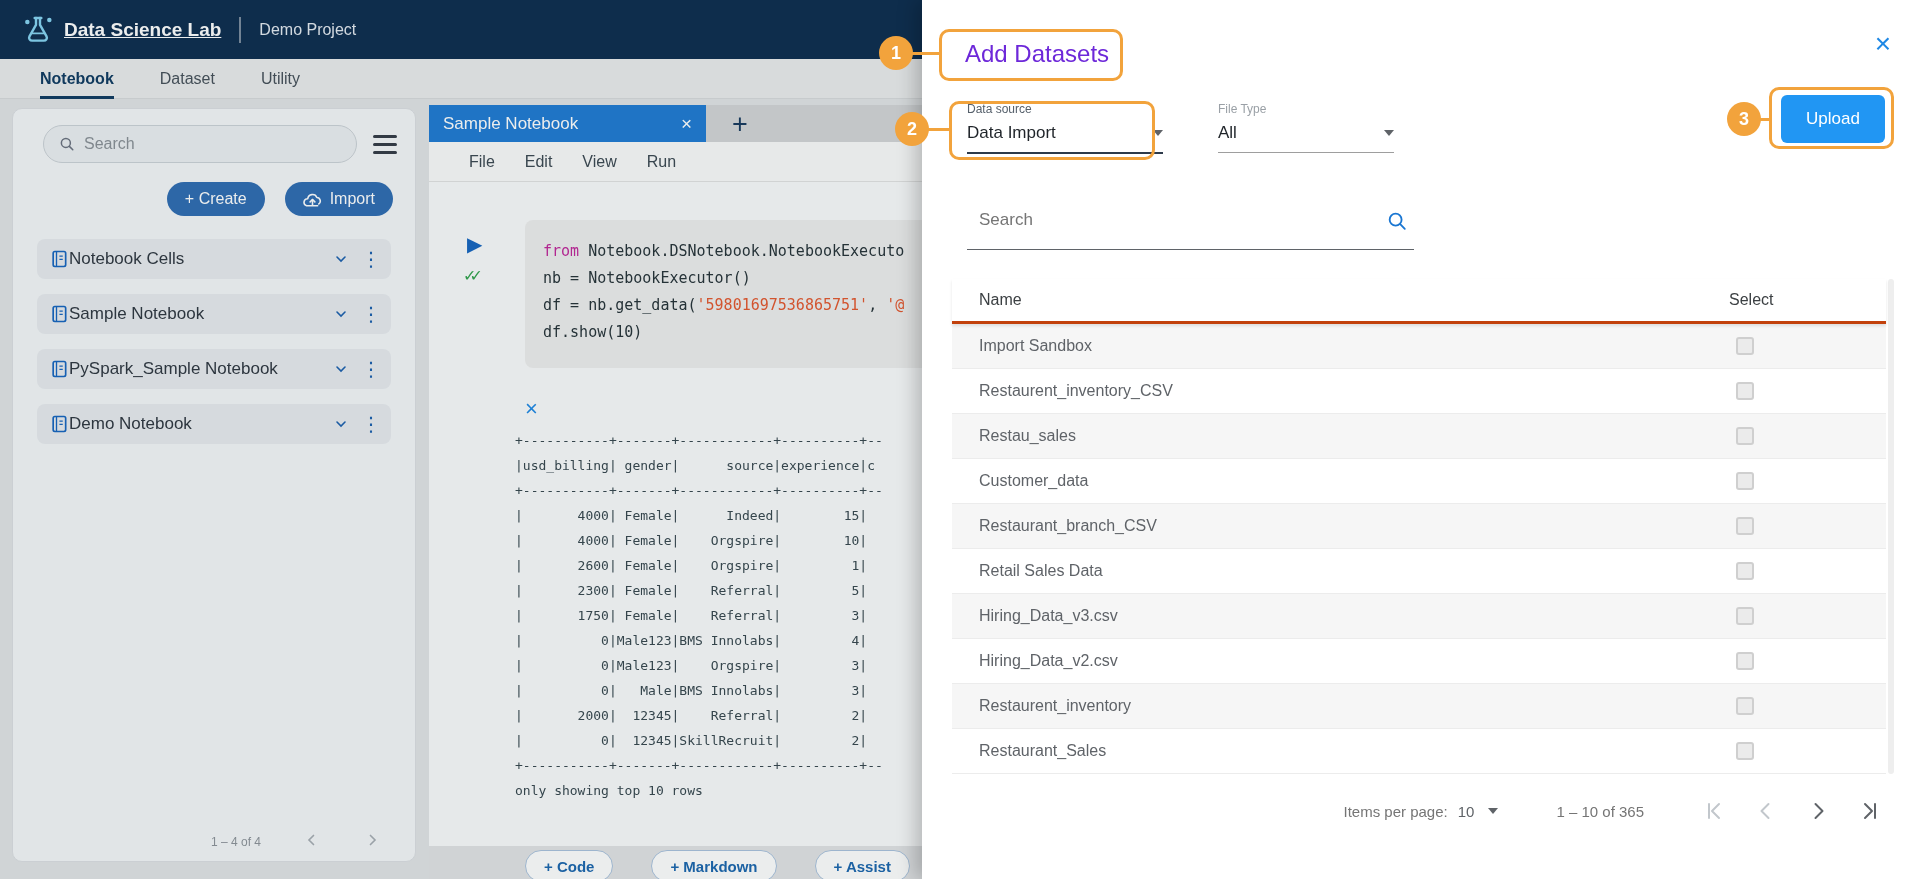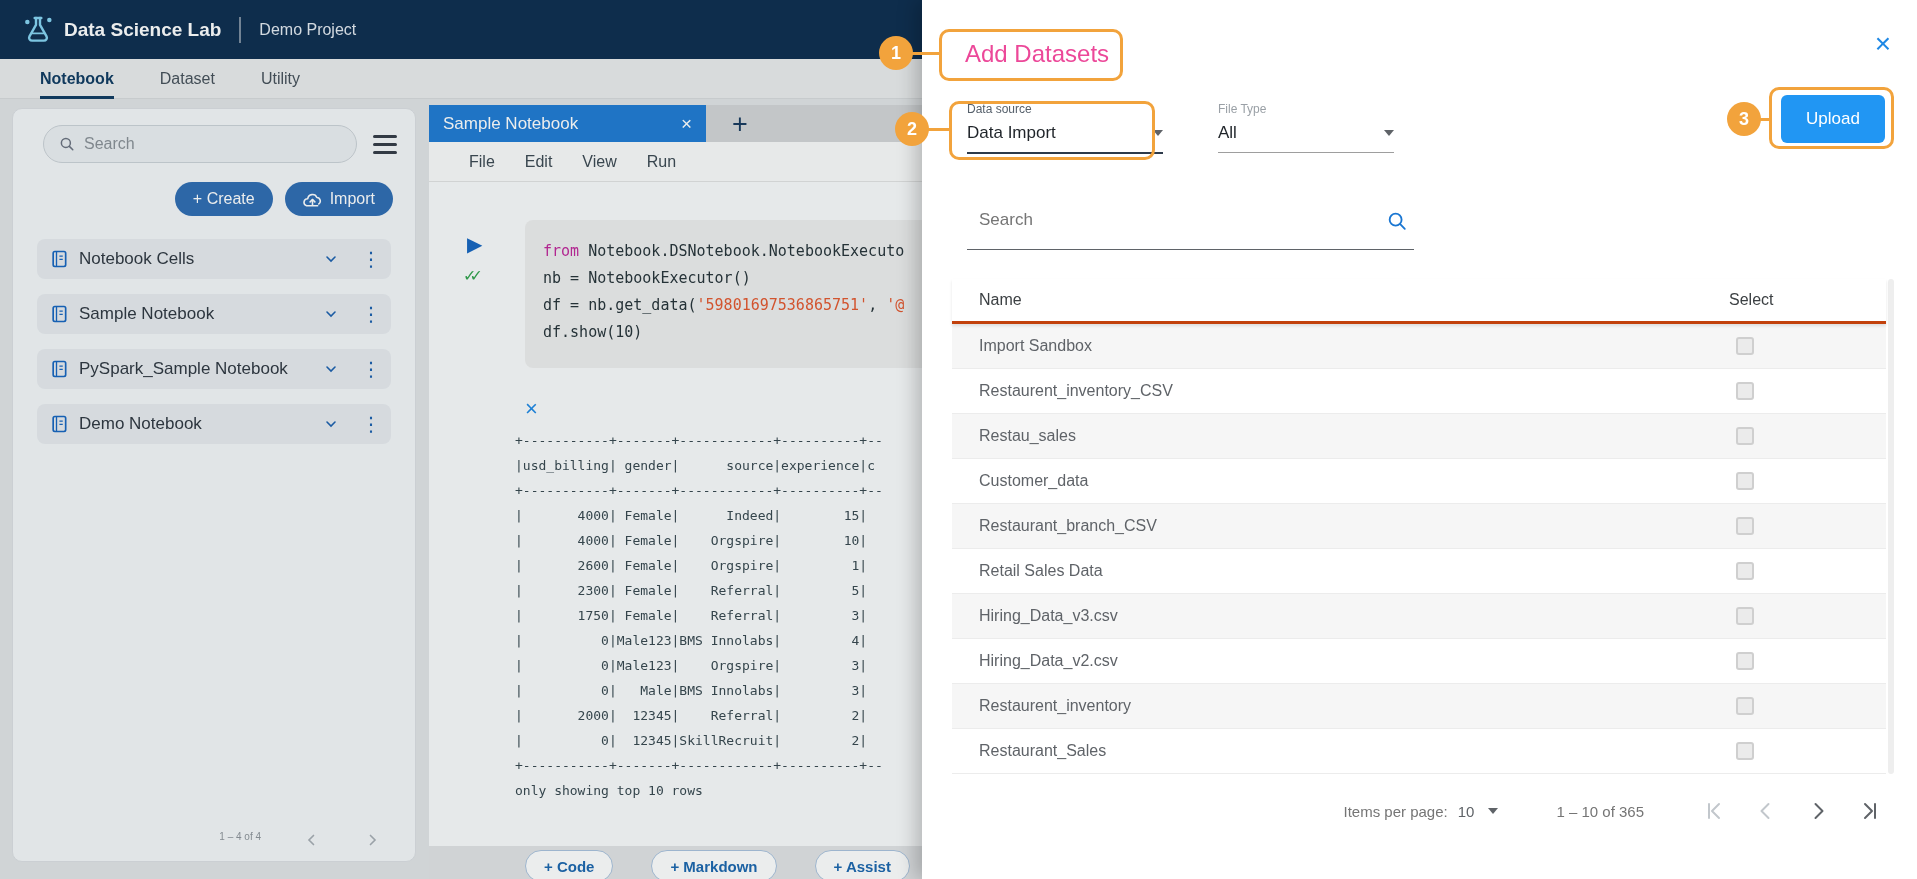--- a/index.html
+++ b/index.html
@@ -2,47 +2,47 @@
 <html><head>
 <meta charset="utf-8">
 <style>
   * { margin:0; padding:0; box-sizing:border-box; }
   html,body { width:1917px; height:879px; font-family:"Liberation Sans", sans-serif; }
   .app { position:relative; width:1917px; height:879px; overflow:hidden; background:#e2e4e6; }
 
   
   .topbar { position:absolute; left:0; top:0; width:1917px; height:59px; background:#0d2c4f; display:flex; align-items:center; padding-left:22px; z-index:1; }
   .flask { width:32px; height:32px; display:flex; align-items:center; }
-  .app-title { color:#ffffff; font-size:19px; font-weight:bold; margin-left:10px; }
+  .app-title { color:#ffffff; font-size:19px; font-weight:bold; margin-left:10px;text-decoration:underline; }
   .hdr-divider { width:2px; height:26px; background:rgba(255,255,255,0.45); margin:0 18px; }
   .project-name { color:#e3e9f0; font-size:16px; }
 
   
   .tabbar { position:absolute; left:0; top:59px; width:1917px; height:40px; background:#ebeced; border-bottom:1px solid #d8dadc; display:flex; align-items:center; padding-left:40px; gap:46px; z-index:1; }
   .tabbar .tab { font-size:16px; color:#46505a; height:40px; display:flex; align-items:center; position:relative; cursor:pointer; }
   .tabbar .tab.active { color:#0f3a61; font-weight:bold; }
   .tabbar .tab.active::after { content:""; position:absolute; left:0; right:0; bottom:0; height:3px; background:#0f3a61; }
 
   
   .sidebar { position:absolute; left:12px; top:108px; width:404px; height:754px; background:#f5f7f9; border:1px solid #dcdfe3; border-radius:10px; z-index:1; }
   .sb-search-row { display:flex; align-items:center; margin:16px 18px 0 30px; gap:16px; }
   .search-pill { flex:1; height:38px; border-radius:19px; background:#eceff2; border:1px solid #ccd2d8; display:flex; align-items:center; padding-left:14px; gap:8px; }
   .search-pill svg { color:#6b7280; }
   .search-pill input { border:none; outline:none; background:transparent; font-size:16px; color:#333; width:200px; font-family:"Liberation Sans", sans-serif; }
   .search-pill input::placeholder { color:#8a9097; }
   .hamburger { width:24px; display:flex; flex-direction:column; gap:5px; cursor:pointer; }
   .hamburger span { display:block; height:3px; background:#343b46; border-radius:2px; }
-  .sb-actions { display:flex; justify-content:flex-end; gap:12px; margin:19px 22px 0 0; }
+  .sb-actions { display:flex; justify-content:flex-end; gap:20px; margin:19px 22px 0 0; }
   .pill-btn { height:34px; border:none; border-radius:17px; background:#2f6cb3; color:#fff; font-size:16px; padding:0 18px; display:flex; align-items:center; gap:8px; cursor:pointer; font-family:"Liberation Sans", sans-serif; }
   .nb-list { margin:23px 24px 0 24px; }
-  .nb-item { height:40px; border-radius:8px; background:#e8ebef; margin-bottom:15px; display:flex; align-items:center; padding:0 10px 0 12px; gap:10px; cursor:pointer; }
+  .nb-item { height:40px; border-radius:8px; background:#e8ebef; margin-bottom:15px; display:flex; align-items:center; padding:0 10px 0 12px; cursor:pointer; }
   .nb-label { font-size:17px; color:#2f3640; white-space:nowrap; }
   .nb-item .chev { margin-left:auto; display:flex; align-items:center; cursor:pointer; }
   .kebab { color:#1b5fae; font-size:20px; margin-left:12px; cursor:pointer; line-height:1; }
-  .sb-pagination { position:absolute; bottom:12px; right:0; width:100%; display:flex; justify-content:flex-end; align-items:flex-start; gap:42px; padding-right:34px; color:#8d939a; font-size:10px; }
+  .sb-pagination { position:absolute; bottom:12px; right:0; width:100%; display:flex; justify-content:flex-end; align-items:flex-end; gap:42px; padding-right:34px; color:#8d939a; font-size:12px; }
   .sb-pagination .pgchev { display:flex; color:#a7adb4; cursor:pointer; }
 
   
   .nb-panel { position:absolute; left:429px; top:105px; width:1488px; height:774px; z-index:1; }
   .tab-strip { height:37px; background:#d3d5d7; display:flex; align-items:center; }
   .nb-tab { width:277px; height:37px; background:#1f7ad3; color:#fff; display:flex; align-items:center; padding:0 14px; cursor:pointer; }
   .nb-tab .tab-title { flex:1; font-size:17px; }
   .tab-close { font-size:19px; cursor:pointer; }
   .add-tab { font-size:27px; color:#17395e; margin-left:26px; cursor:pointer; line-height:34px; }
   .menubar { height:40px; background:#fbfbfb; border-bottom:1px solid #e3e3e3; display:flex; align-items:center; padding-left:40px; gap:30px; }
@@ -58,21 +58,21 @@
   .out-pre { position:absolute; left:86px; top:246px; font-family:"DejaVu Sans Mono", monospace; font-size:13px; line-height:25px; color:#37474f; white-space:pre; }
   .cell-actions { position:absolute; left:0; top:664px; width:100%; height:40px; background:#e2e3e5; display:flex; gap:38px; padding:4px 0 0 96px; }
   .cell-btn { height:32px; border-radius:16px; background:#ffffff; border:1px solid #aac2dd; color:#1b66ae; font-size:15px; font-weight:bold; padding:0 18px; display:flex; align-items:center; cursor:pointer; font-family:"Liberation Sans", sans-serif; }
 
   
   .backdrop { position:absolute; left:0; top:0; width:922px; height:879px; background:rgba(38,50,56,0.09); z-index:5; }
 
   
   .drawer { position:absolute; left:922px; top:0; width:995px; height:879px; background:#ffffff; box-shadow:-6px 0 18px rgba(0,0,0,0.22); z-index:10; }
   .drawer-close { position:absolute; right:26px; top:30px; border:none; background:none; color:#1e88e5; font-size:28px; line-height:1; cursor:pointer; }
-  .drawer-title { position:absolute; left:43px; top:40px; font-size:24px; font-weight:500; color:#ec4899; }
+  .drawer-title { position:absolute; left:43px; top:40px; font-size:24px; font-weight:500; color:#6d28d9; }
   .sel { position:absolute; top:102px; }
   .sel-ds { left:45px; width:196px; }
   .sel-ft { left:296px; width:176px; }
   .sel-label { font-size:12px; display:block; }
   .sel-ds .sel-label { color:#56606b; }
   .sel-ft .sel-label { color:#9aa0a6; }
   .sel-value-row { display:flex; align-items:center; justify-content:space-between; margin-top:7px; padding-bottom:9px; }
   .sel-value { font-size:17px; color:#1f2429; }
   .sel-ds .sel-value-row { border-bottom:2px solid #2d3a4a; }
   .sel-ft .sel-value-row { border-bottom:1px solid #9e9e9e; }

